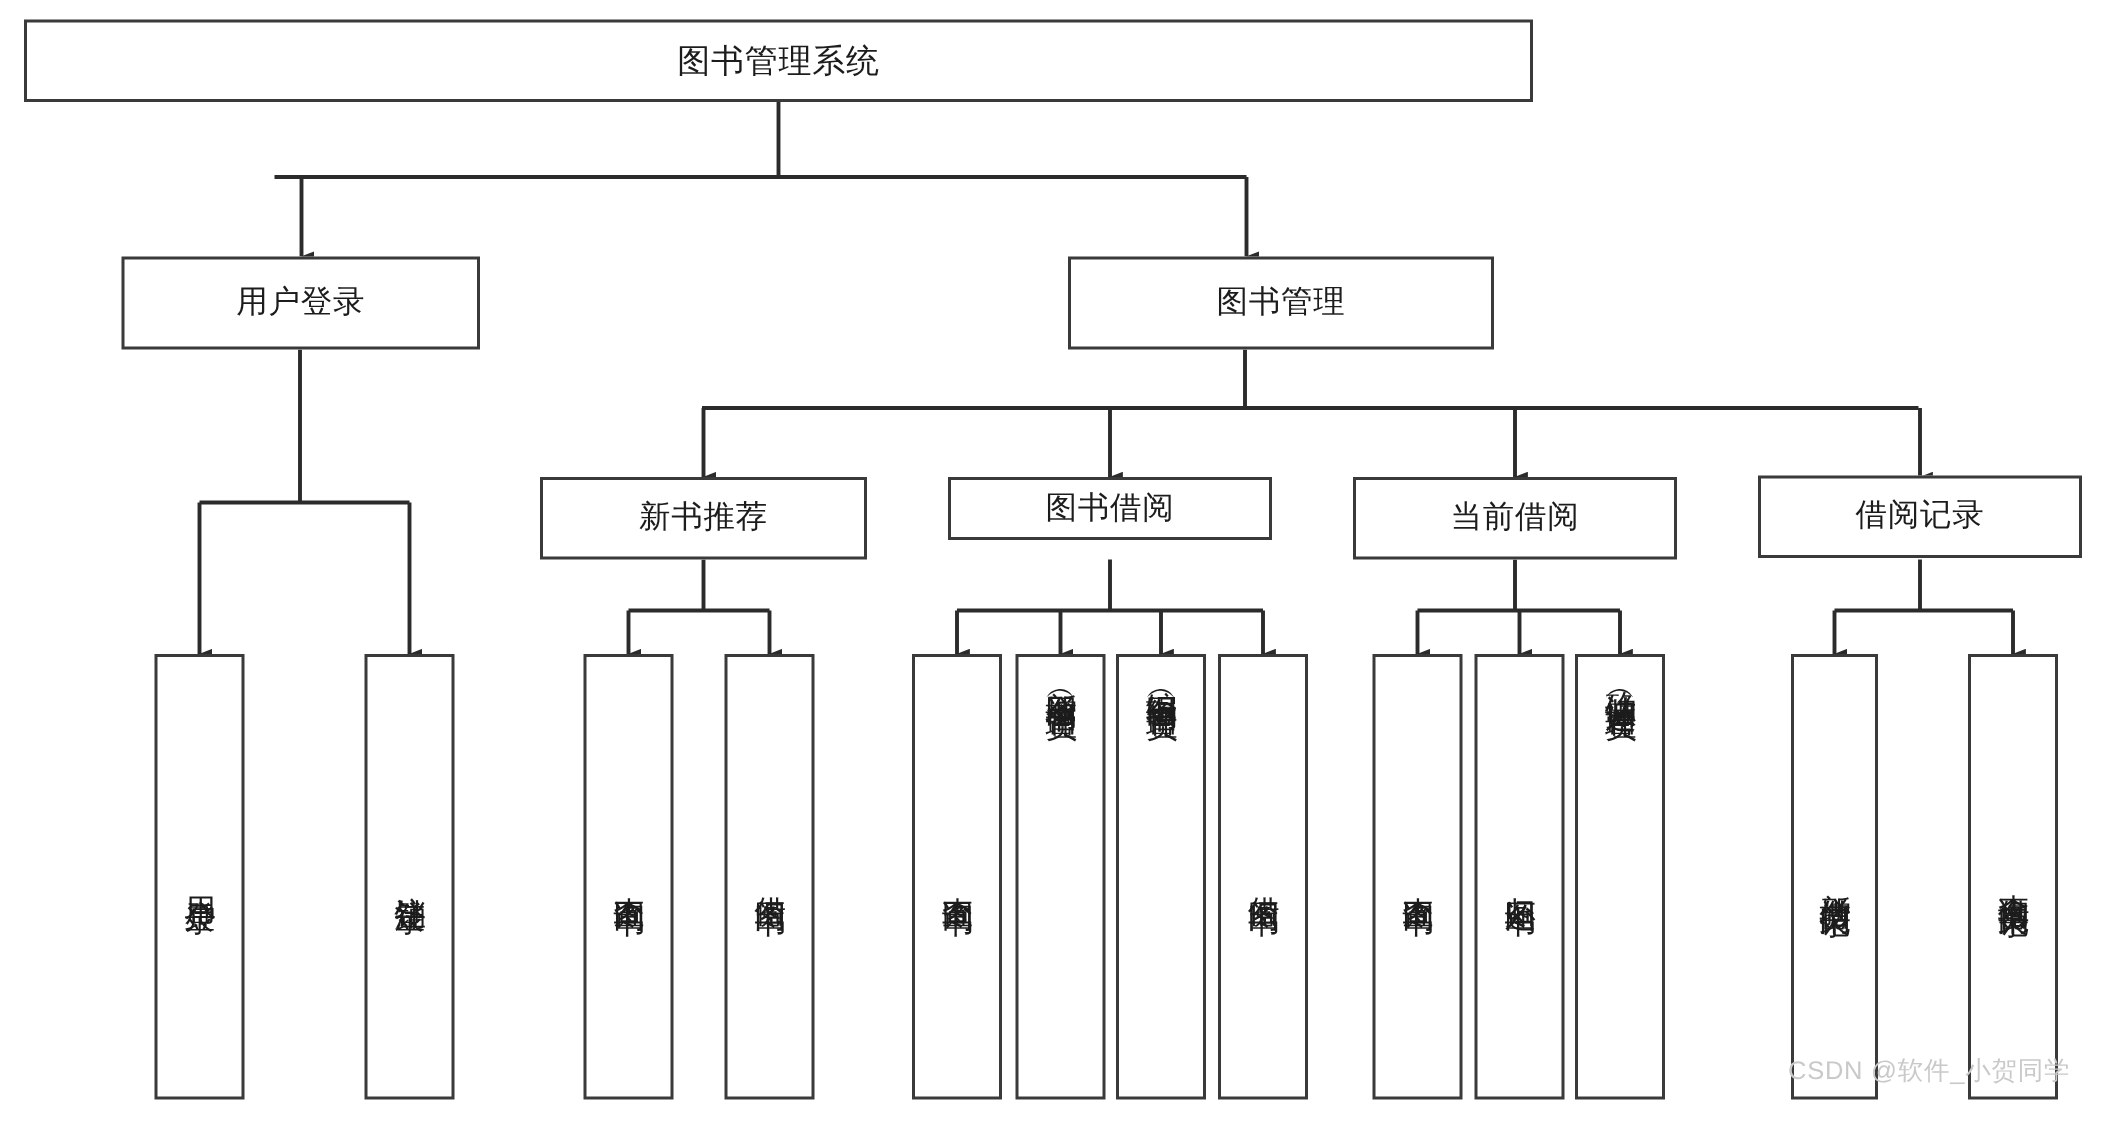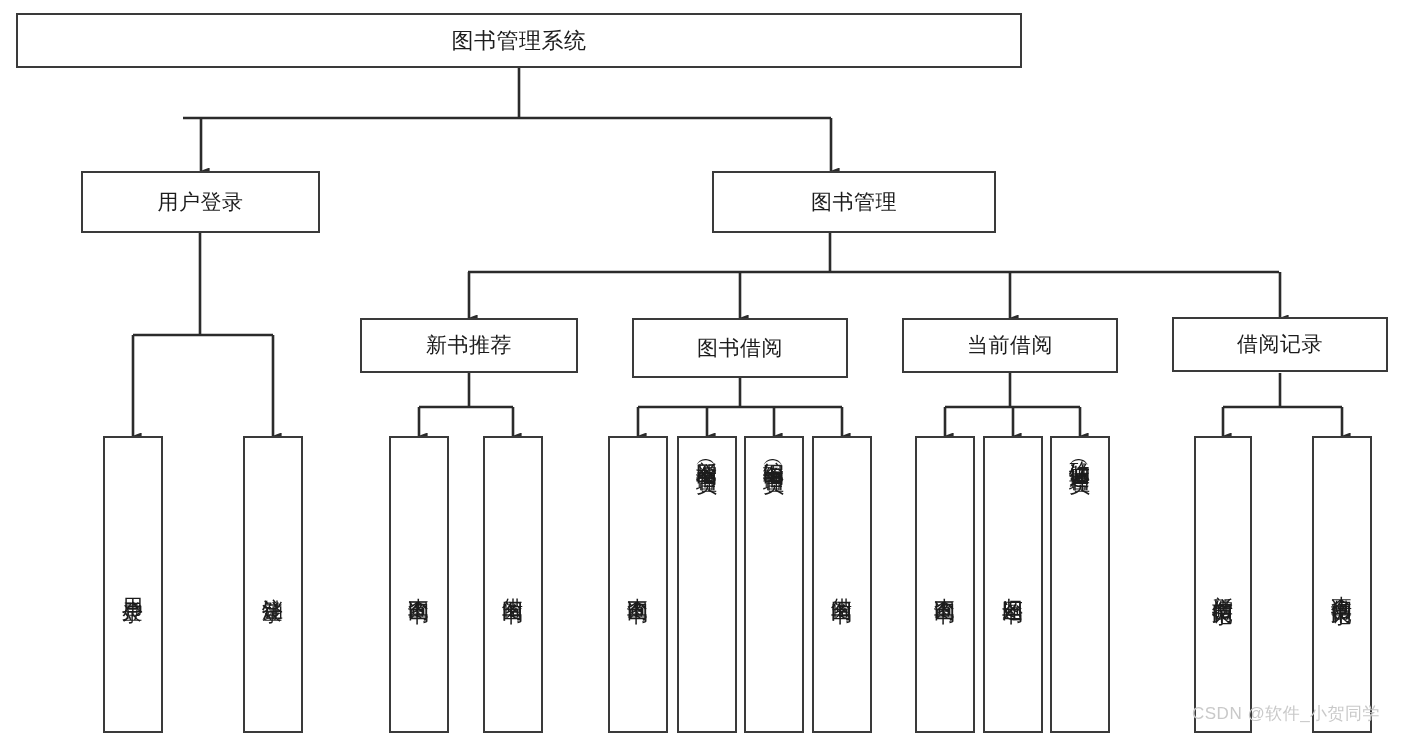--- a/index.html
+++ b/index.html
@@ -134,21 +134,21 @@
       </div>
       <div class="node horiz" style="left: 81px; top: 171px; width: 239px; height: 62px;">
         <span class="node-label">用户登录</span>
       </div>
       <div class="node horiz" style="left: 712px; top: 171px; width: 284px; height: 62px;">
         <span class="node-label">图书管理</span>
       </div>
       <div class="node horiz" style="left: 360px; top: 318px; width: 218px; height: 55px;">
         <span class="node-label">新书推荐</span>
       </div>
-      <div class="node horiz" style="left: 632px; top: 318px; width: 216px; height: 60px; justify-content: center;">
+      <div class="node horiz" style="left: 632px; top: 318px; width: 216px; height: 42px; justify-content: center;">
         <span class="node-label">图书借阅</span>
       </div>
       <div class="node horiz" style="left: 902px; top: 318px; width: 216px; height: 55px;">
         <span class="node-label">当前借阅</span>
       </div>
       <div class="node horiz" style="left: 1172px; top: 317px; width: 216px; height: 55px;">
         <span class="node-label">借阅记录</span>
       </div>
       <div class="node vert centered" style="left: 103px; top: 436px; width: 60px; height: 297px;">
         <span class="node-label">用户登录</span>

